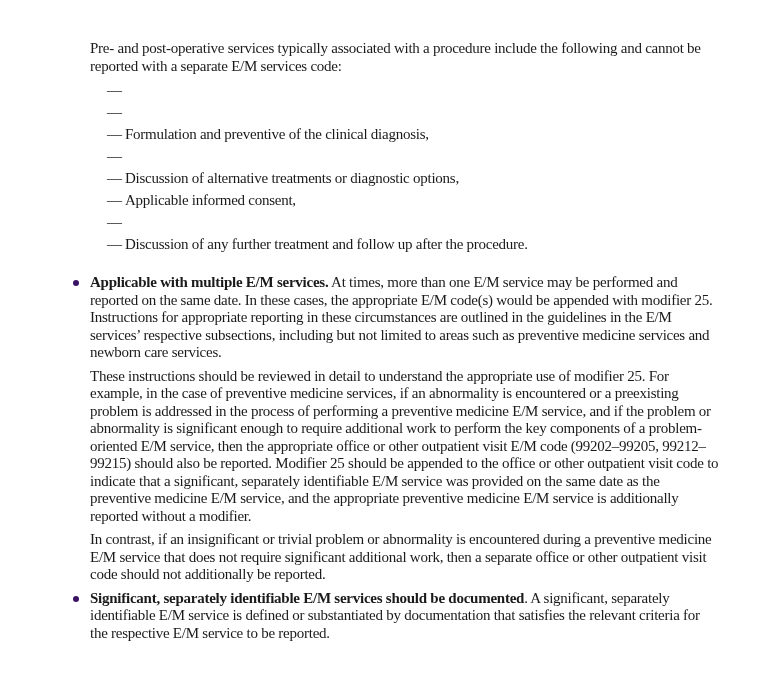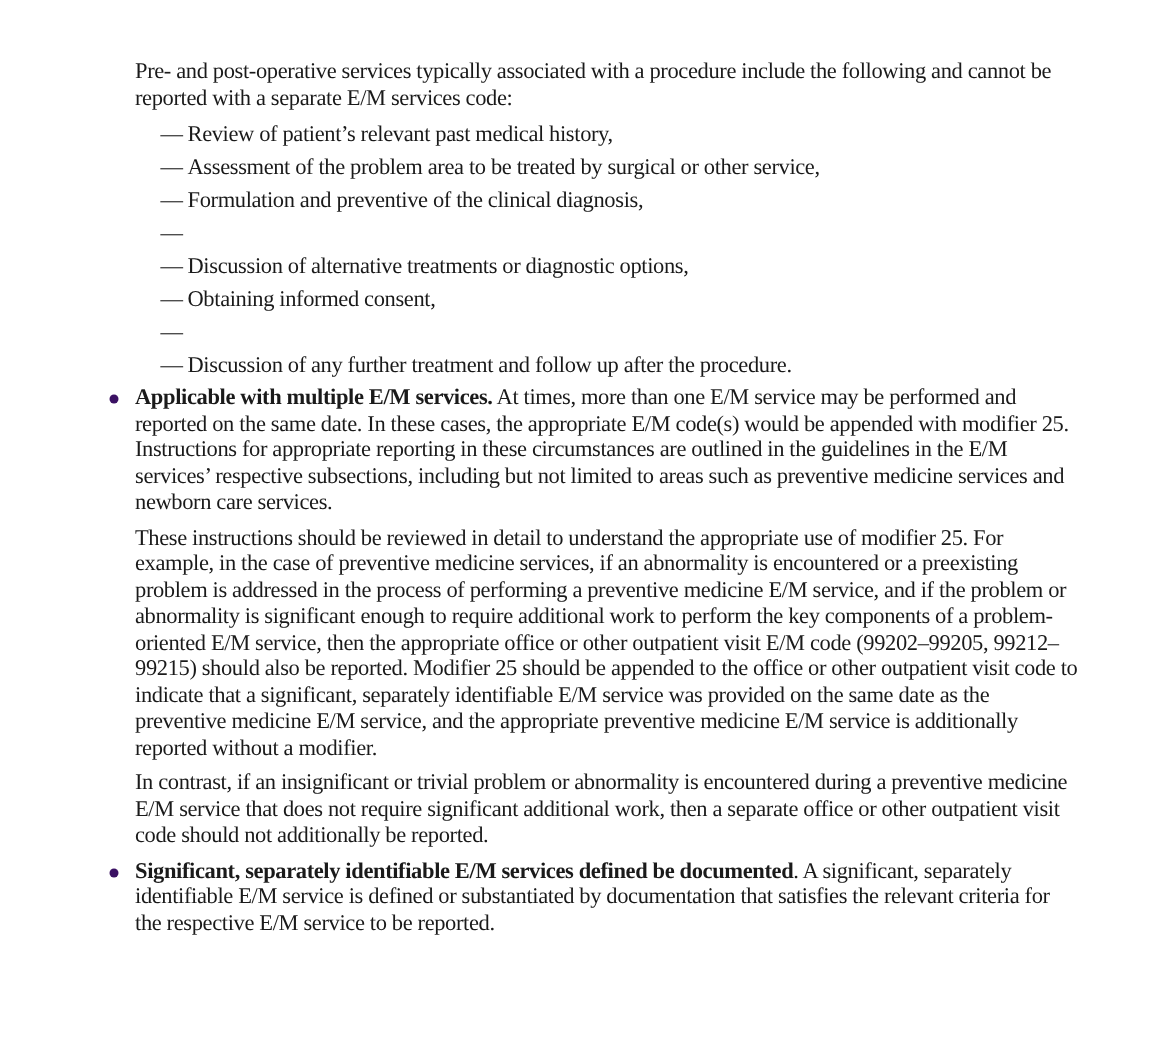--- a/index.html
+++ b/index.html
@@ -18,34 +18,34 @@
   .bullet-item p { margin-bottom: 6px; }
   .b { font-weight: bold; }
 </style>
 </head>
 <body>
 
 <div class="page">
   <p class="intro">Pre- and post-operative services typically associated with a procedure include the following and cannot be reported with a separate E/M services code:</p>
 
   <ul class="dash-list">
-    <li><span class="dash">—</span><span>Review of patient’s relevant past medical history,</span></li>
-    <li><span class="dash">—</span><span>Assessment of the problem area to be treated by surgical or other service,</span></li>
+    <li><span class="dash">—</span></li>
+    <li><span class="dash">—</span></li>
     <li><span class="dash">—</span><span>Formulation and preventive of the clinical diagnosis,</span></li>
     <li><span class="dash">—</span></li>
     <li><span class="dash">—</span><span>Discussion of alternative treatments or diagnostic options,</span></li>
-    <li><span class="dash">—</span><span>Obtaining informed consent,</span></li>
+    <li><span class="dash">—</span><span>Applicable informed consent,</span></li>
     <li><span class="dash">—</span></li>
     <li><span class="dash">—</span><span>Discussion of any further treatment and follow up after the procedure.</span></li>
   </ul>
 
-  <div class="bullet-item" style="margin-top:2px;">
+  <div class="bullet-item" style="margin-top:19px;">
     <span class="bullet-dot"></span>
     <p><span class="b">Applicable with multiple E/M services</span><span class="b">.</span><span> At times, more than one E/M service may be performed and reported on the same date. In these cases, the appropriate E/M code(s) would be appended with modifier 25. Instructions for appropriate reporting in these circumstances are outlined in the guidelines in the E/M services’ respective subsections, including but not limited to areas such as preventive medicine services and newborn care services.</span></p>
     <p>These instructions should be reviewed in detail to understand the appropriate use of modifier 25. For example, in the case of preventive medicine services, if an abnormality is encountered or a preexisting problem is addressed in the process of performing a preventive medicine E/M service, and if the problem or abnormality is significant enough to require additional work to perform the key components of a problem-oriented E/M service, then the appropriate office or other outpatient visit E/M code (99202–99205, 99212–99215) should also be reported. Modifier 25 should be appended to the office or other outpatient visit code to indicate that a significant, separately identifiable E/M service was provided on the same date as the preventive medicine E/M service, and the appropriate preventive medicine E/M service is additionally reported without a modifier.</p>
     <p>In contrast, if an insignificant or trivial problem or abnormality is encountered during a preventive medicine E/M service that does not require significant additional work, then a separate office or other outpatient visit code should not additionally be reported.</p>
   </div>
 
   <div class="bullet-item">
     <span class="bullet-dot"></span>
-    <p><span class="b">Significant, separately identifiable E/M services defined be documented</span><span>.</span><span> A significant, separately identifiable E/M service is defined or substantiated by documentation that satisfies the relevant criteria for the respective E/M service to be reported.</span></p>
+    <p><span class="b">Significant, separately identifiable E/M services should be documented</span><span>.</span><span> A significant, separately identifiable E/M service is defined or substantiated by documentation that satisfies the relevant criteria for the respective E/M service to be reported.</span></p>
   </div>
 </div>
 
 </body></html>

